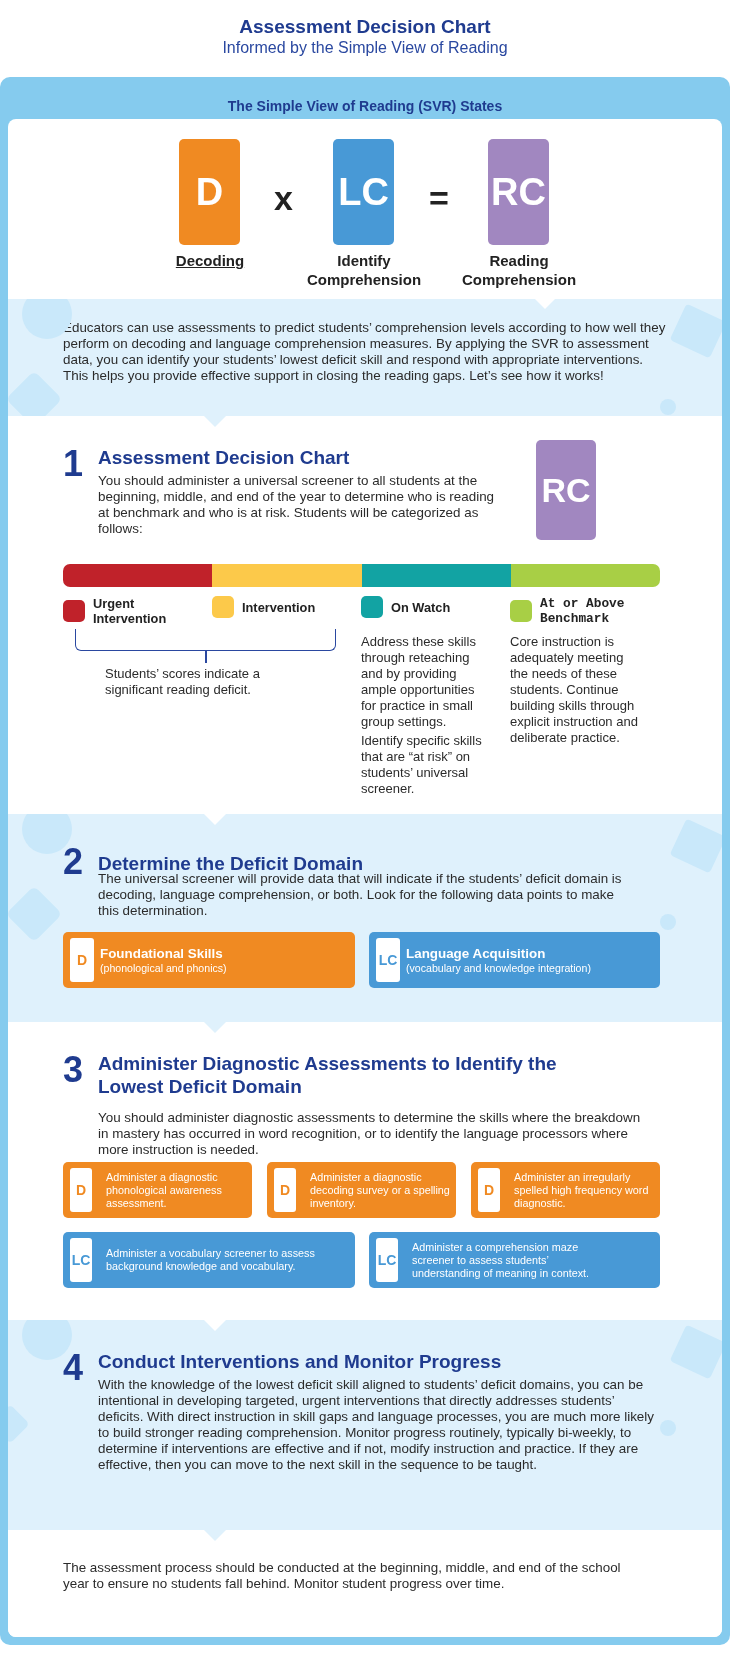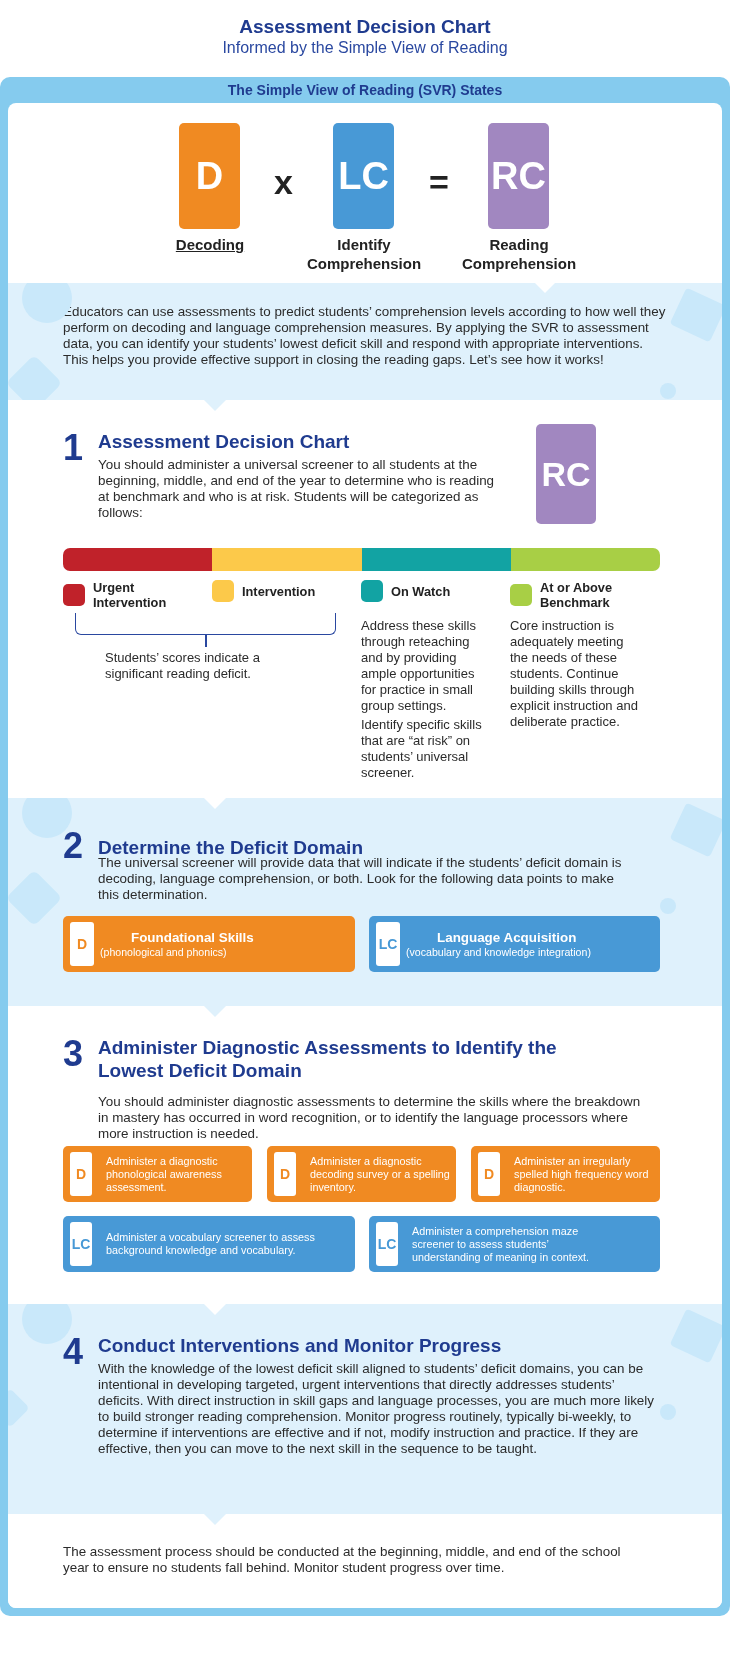--- a/index.html
+++ b/index.html
@@ -3,21 +3,21 @@
 <meta charset="utf-8">
 <style>
   * { box-sizing: border-box; margin: 0; padding: 0; }
   html, body { width: 730px; background: #ffffff; }
   body { font-family: "Liberation Sans", "DejaVu Sans", sans-serif; color: #2b2b2b; }
 
   .header { height: 77px; text-align: center; padding-top: 16px; }
   .header .title { font-size: 19px; font-weight: bold; color: #1f3b8f; line-height: 22px; }
   .header .subtitle { font-size: 16px; color: #2a48a0; line-height: 20px; }
 
-  .frame { position: relative; margin: 0 0 0 0; background: #85cbee; border-radius: 10px; padding: 0 8px 8px 8px; width: 730px; }
+  .frame { position: relative; margin: 0 0 0 0; background: #85cbee; border-radius: 10px; padding: 16px 8px 8px 8px; width: 730px; }
   .frame-title { height: 26px; text-align: center; font-size: 14px; font-weight: bold; color: #1f3b8f; line-height: 26px; }
   .inner { background: #ffffff; border-radius: 8px; overflow: hidden; }
 
   
   .svr { height: 180px; position: relative; }
   .tile { position: absolute; top: 20px; width: 61px; height: 106px; border-radius: 5px; color: #fff; font-weight: bold; font-size: 38px; text-align: center; line-height: 106px; }
   .tile-d { left: 171px; background: #f08a22; }
   .tile-lc { left: 325px; background: #4899d6; }
   .tile-rc { left: 480px; background: #a187c0; }
   .op { position: absolute; top: 60px; font-size: 34px; font-weight: bold; color: #222; }
@@ -61,21 +61,21 @@
   .col-text p + p { margin-top: 3px; }
 
   
   .s2 { height: 208px; }
   .s2 .num { top: 30px; }
   .s2 .sec-title { position: absolute; left: 90px; top: 30px; margin-top: 8px; }
   .s2 .sec-body { position: absolute; left: 90px; top: 57px; width: 540px; }
   .dom-card { position: absolute; top: 118px; height: 56px; border-radius: 5px; display: flex; align-items: center; padding-left: 7px; }
   .dom-card .chip { width: 24px; height: 44px; background: #fff; border-radius: 3px; font-weight: bold; font-size: 14px; text-align: center; line-height: 44px; flex: none; }
   .dom-card .txt { margin-left: 6px; color: #fff; }
-  .dom-card .t1 { font-size: 13.4px; font-weight: bold; line-height: 16px; margin-left: 31px; }
+  .dom-card .t1 { font-size: 13.4px; font-weight: bold; line-height: 16px; }
   .dom-card .t2 { font-size: 10.6px; line-height: 13px; }
   .orange { background: #f08a22; }
   .blue { background: #4899d6; }
   .chip.o { color: #f08a22; }
   .chip.b { color: #4899d6; }
 
   
   .s3 { height: 298px; }
   .s3 .num { top: 30px; }
   .s3 .sec-title { position: absolute; left: 90px; top: 30px; width: 500px; }
@@ -83,21 +83,21 @@
   .diag-card { position: absolute; height: 56px; border-radius: 5px; display: flex; align-items: center; padding-left: 7px; }
   .diag-card .chip { width: 22px; height: 44px; background: #fff; border-radius: 3px; font-weight: bold; font-size: 14px; text-align: center; line-height: 44px; flex: none; }
   .diag-card .txt { margin-left: 14px; color: #fff; font-size: 10.8px; line-height: 13px; }
 
   
   .s4 { height: 210px; }
   .s4 .num { top: 30px; }
   .s4 .sec-title { position: absolute; left: 90px; top: 30px; }
   .s4 .sec-body { position: absolute; left: 90px; top: 57px; width: 560px; }
 
-  .closing { height: 94px; }
+  .closing { height: 107px; }
   .closing .sec-body { position: absolute; left: 55px; top: 30px; width: 580px; }
 </style>
 </head>
 <body>
 
 <div class="header">
   <div class="title">Assessment Decision Chart</div>
   <div class="subtitle">Informed by the Simple View of Reading</div>
 </div>
 
@@ -153,21 +153,21 @@
         </div>
       </div>
       <div class="legend-item" style="left:204px;">
         <div class="swatch" style="background:#fcc94a"></div>
         <div class="legend-label">Intervention</div>
       </div>
       <div class="legend-item" style="left:353px;">
         <div class="swatch" style="background:#12a3a3"></div>
         <div class="legend-label">On Watch</div>
       </div>
-      <div class="legend-item" style="left:502px;">
+      <div class="legend-item" style="left:502px;font-family:Liberation Mono, monospace;">
         <div class="swatch" style="background:#a8cf45"></div>
         <div class="legend-label">
           <div>At or Above</div>
           <div>Benchmark</div>
         </div>
       </div>
 
       <div class="bracket"></div>
       <div class="bracket-stem"></div>
       <div class="bracket-text">Students’ scores indicate a significant reading deficit.</div>

